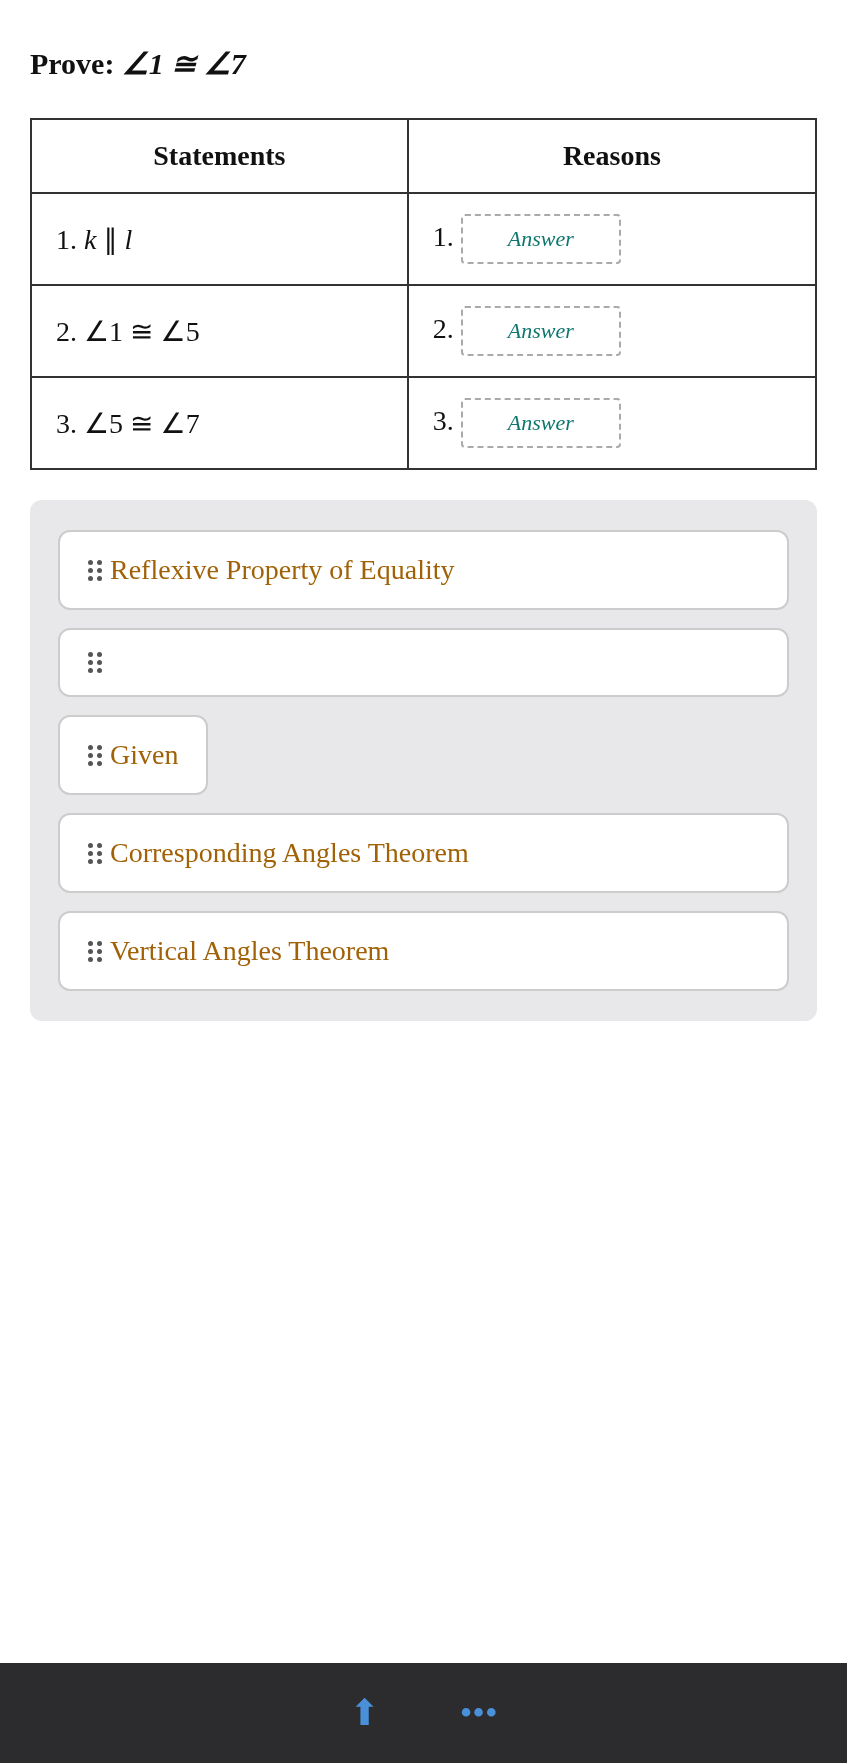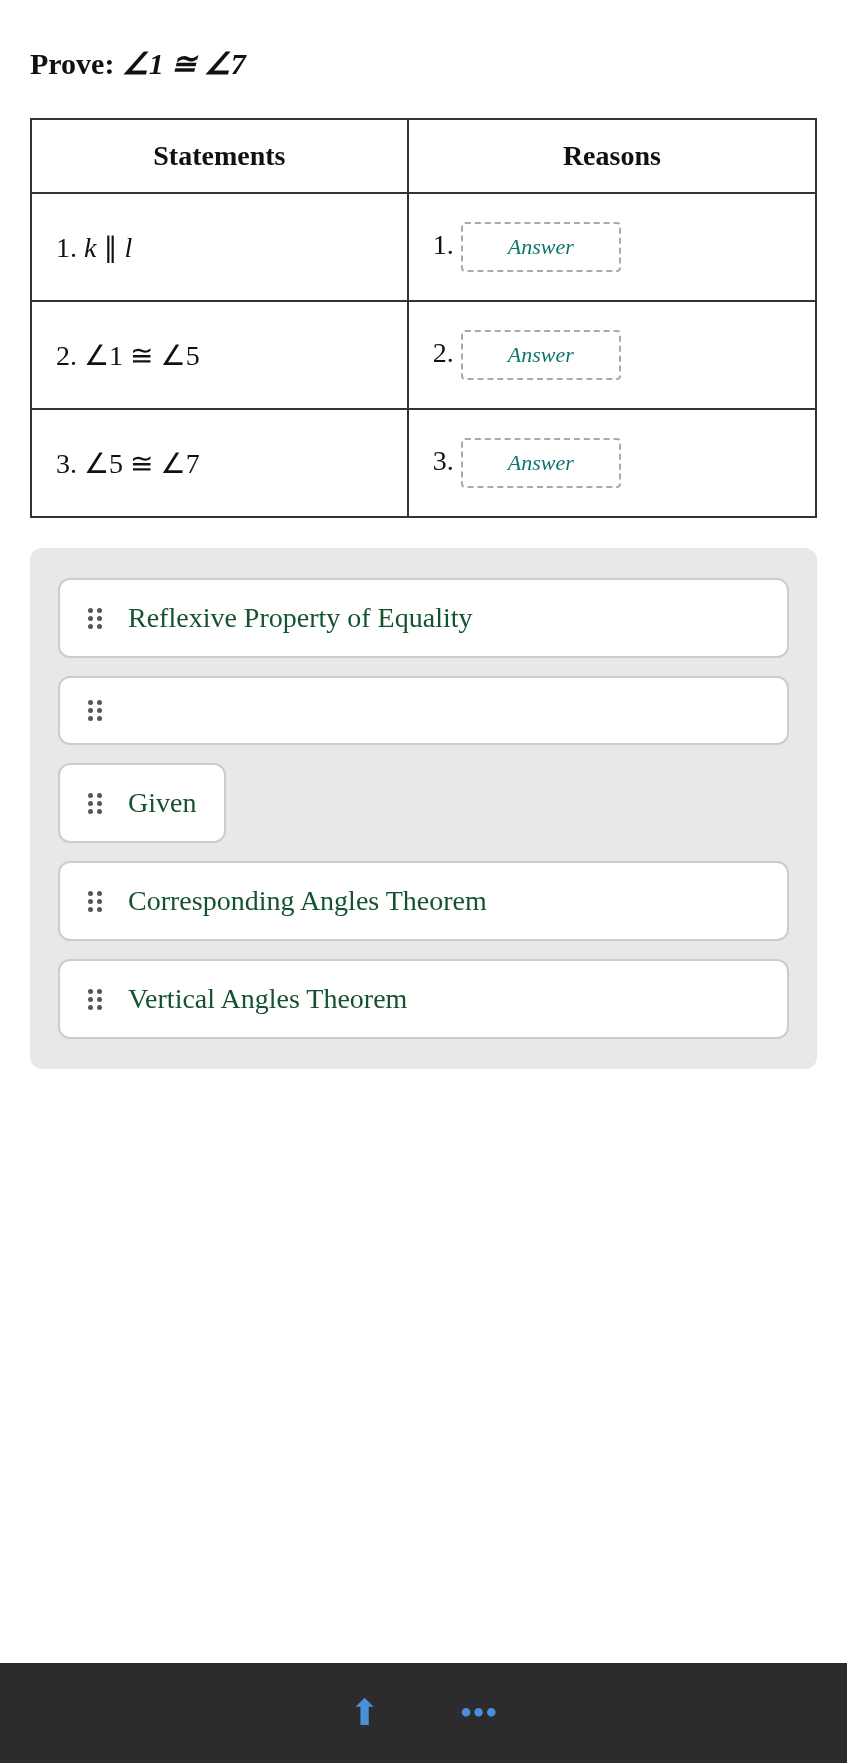--- a/index.html
+++ b/index.html
@@ -42,21 +42,21 @@
       padding: 20px 40px;
       font-weight: bold;
       font-style: normal;
       font-size: 28px;
       text-align: center;
       background: #fff;
     }
 
     .proof-table td {
       border: 2px solid #333;
-      padding: 28px 24px;
+      padding: 20px 24px;
       font-size: 28px;
       vertical-align: middle;
     }
 
     .stmt-cell {
       width: 48%;
     }
 
     .reason-cell {
       width: 52%;
@@ -86,24 +86,24 @@
       gap: 18px;
     }
 
     .choice-btn {
       background: #ffffff;
       border: 2px solid #ccc;
       border-radius: 12px;
       padding: 22px 28px;
       font-family: Georgia, 'Times New Roman', serif;
       font-size: 28px;
-      color: #14532d;
+      color: #a16207;
       display: flex;
       align-items: center;
-      gap: 22px;
+      gap: 4px;
       cursor: pointer;
       text-align: left;
       width: 100%;
     }
 
     .choice-btn.small {
       width: auto;
       display: inline-flex;
       text-align: center;
     }

